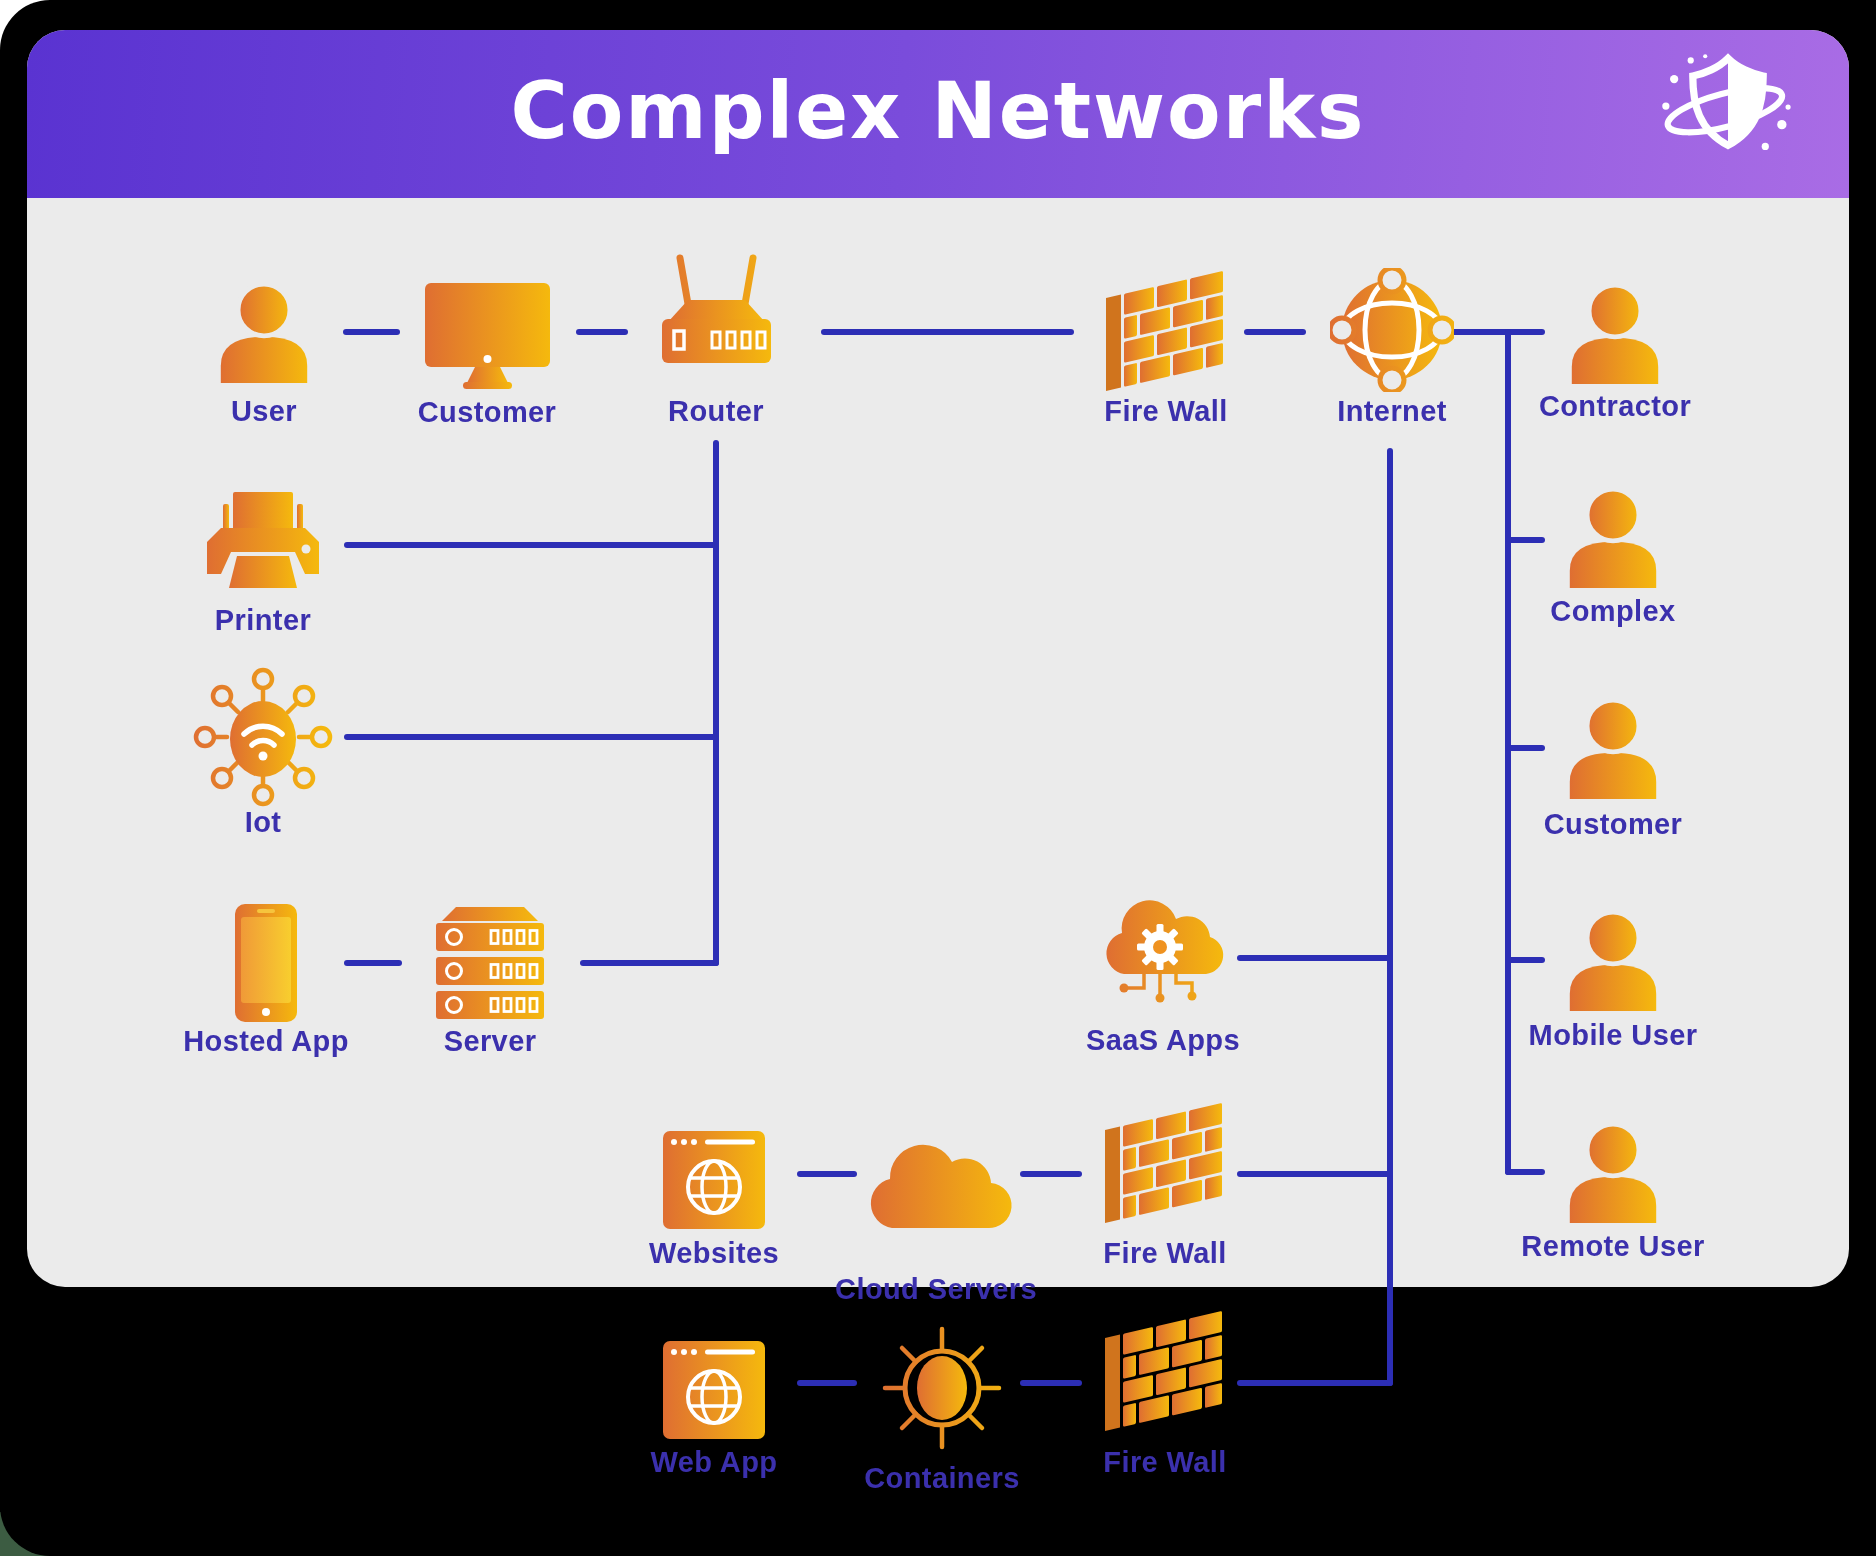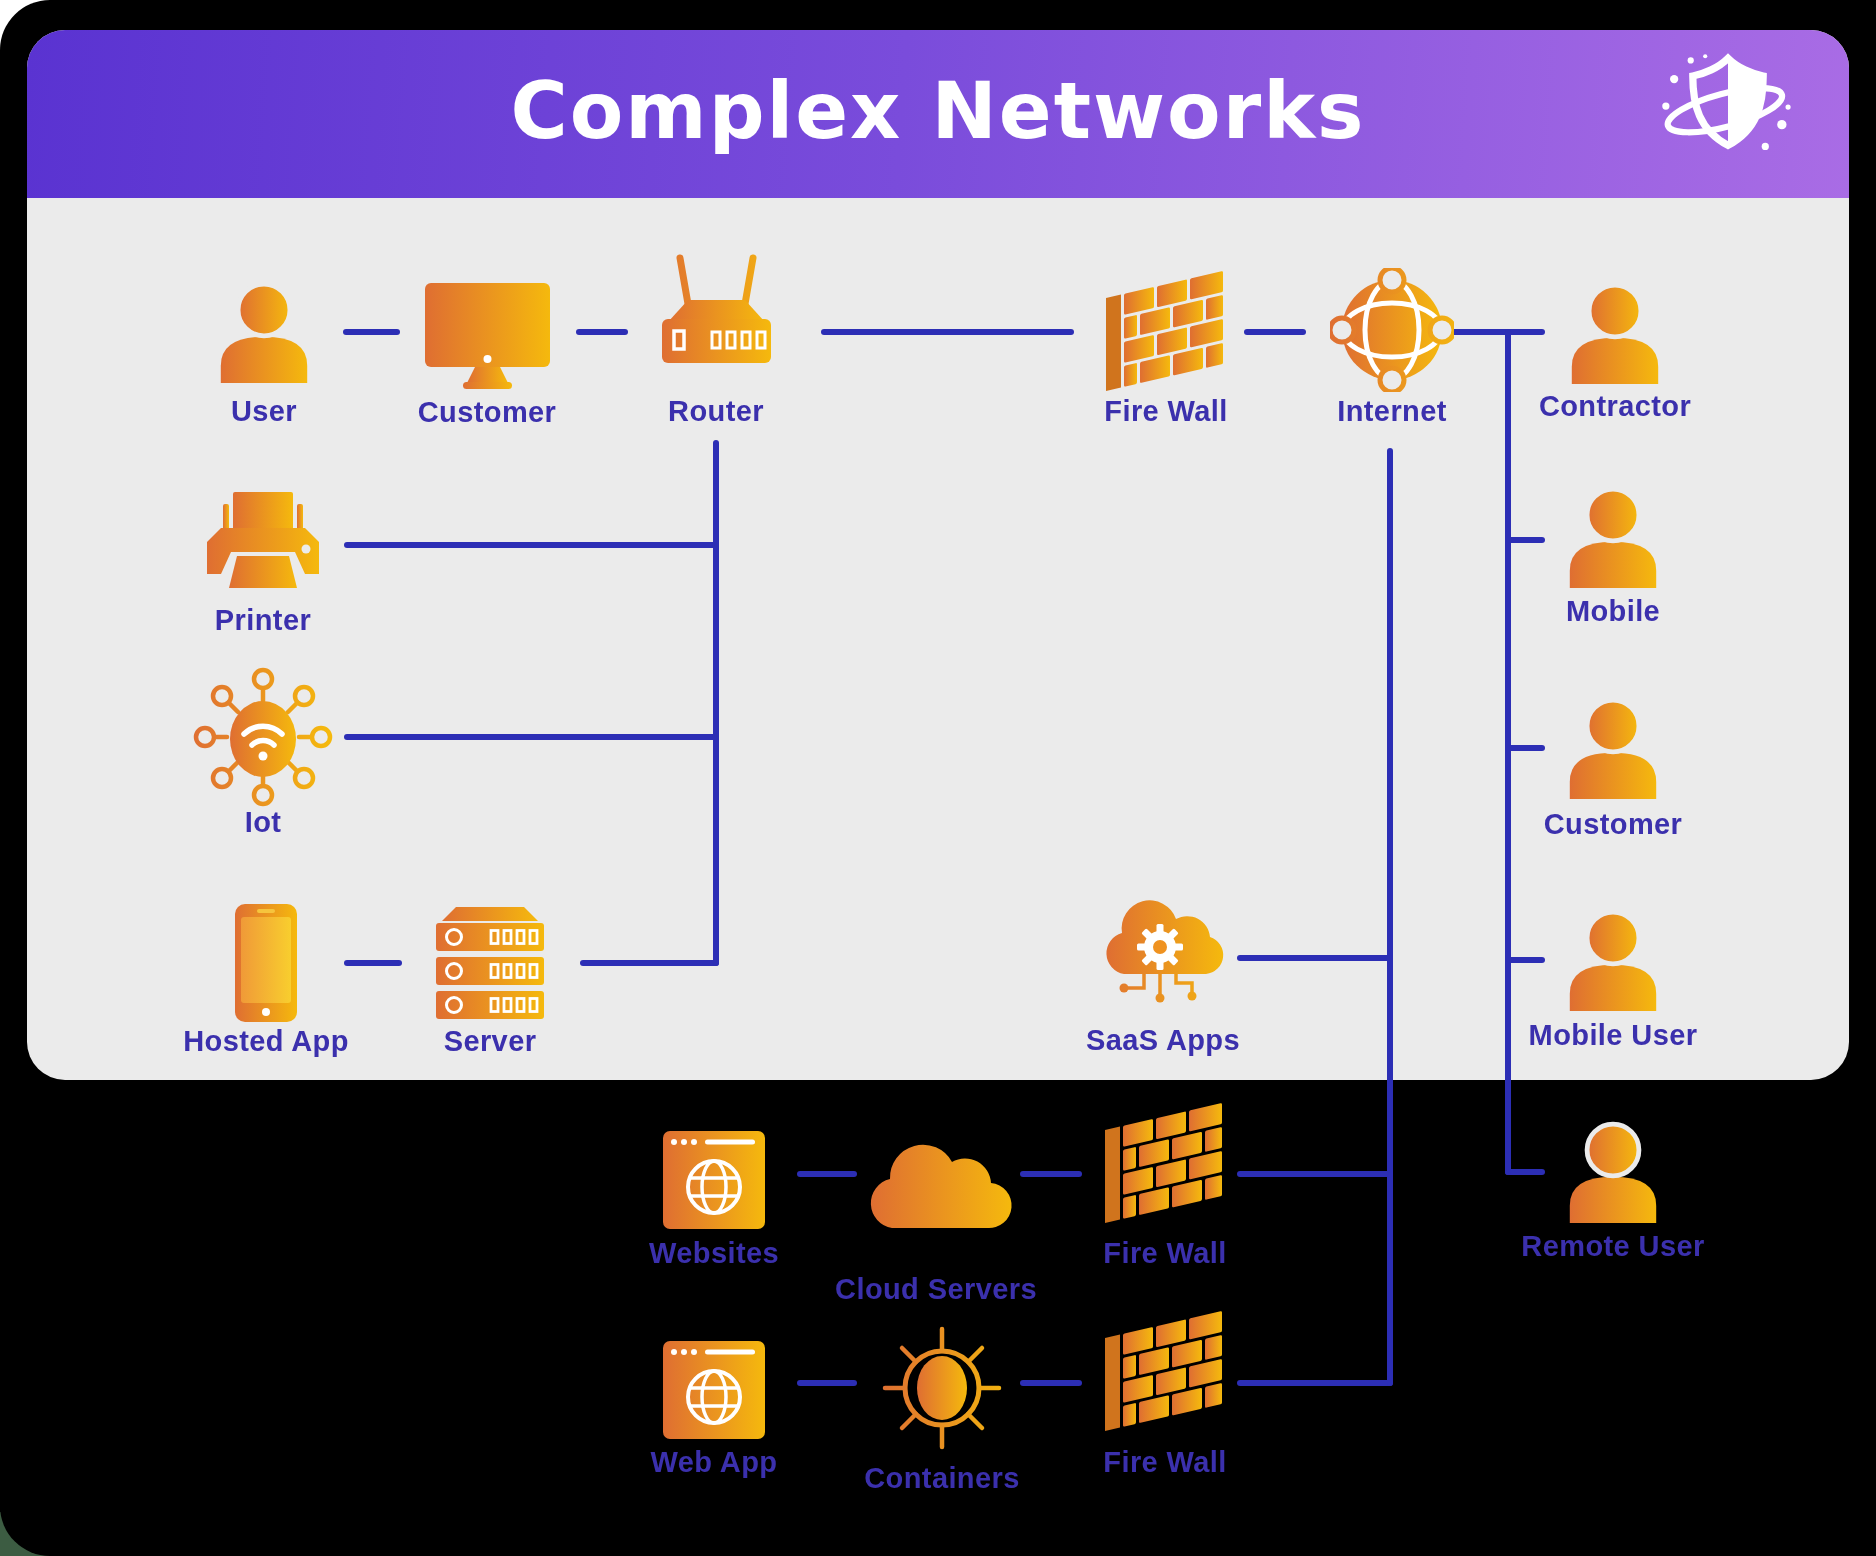--- a/index.html
+++ b/index.html
@@ -1,21 +1,21 @@
 <!DOCTYPE html>
 <html><head>
 <meta charset="utf-8">
 <style>
   html,body{margin:0;padding:0;background:#111;}
   .canvas{position:relative;width:1876px;height:1556px;overflow:hidden;background:#000;
           font-family:"Liberation Sans",sans-serif;}
   .corner-tl{position:absolute;left:0;top:0;width:72px;height:72px;background:#fff;}
   .corner-bl{position:absolute;left:0;bottom:0;width:120px;height:44px;background:#3c5c42;}
   .blackmask{position:absolute;inset:0;background:#000;border-radius:50px;}
-  .panel{position:absolute;left:27px;top:30px;width:1822px;height:1050px;
+  .panel{position:absolute;left:27px;top:30px;width:1822px;height:1257px;
          background:var(--panel-bg,#ebebeb);border-radius:38px;overflow:hidden;}
   .header{position:absolute;left:0;top:0;width:100%;height:168px;
           background:linear-gradient(94deg,var(--hdr1,#5a33d1) 0%,var(--hdr2,#7a4cdb) 48%,var(--hdr3,#a96ce5) 100%);}
   .title{margin:0;width:100%;text-align:center;line-height:162px;color:var(--title-color,#fff);
          font-family:"DejaVu Sans",sans-serif;font-weight:bold;font-size:78px;letter-spacing:2px;}
   .logo{position:absolute;right:52px;top:18px;}
   .board{position:absolute;inset:0;border-radius:26px;}
   .edge{position:absolute;background:var(--line,#2c2eb5);border-radius:3px;}
   .edge.h{height:6px;}
   .edge.v{width:6px;}
@@ -312,21 +312,21 @@
         <svg width="96" height="104" viewBox="0 0 96 104">
           <use href="#sym-person" width="96" height="104"></use>
         </svg>
       </div>
       <div class="nlabel" style="left: 1615px; top: 406px;">Contractor</div>
       <div class="node" style="left: 1565px; top: 486px;">
         <svg width="96" height="104" viewBox="0 0 96 104">
           <use href="#sym-person" width="96" height="104"></use>
         </svg>
       </div>
-      <div class="nlabel" style="left: 1613px; top: 611px;">Mobile</div>
+      <div class="nlabel" style="left: 1613px; top: 611px;">Complex</div>
       <div class="node" style="left: 1565px; top: 697px;">
         <svg width="96" height="104" viewBox="0 0 96 104">
           <use href="#sym-person" width="96" height="104"></use>
         </svg>
       </div>
       <div class="nlabel" style="left: 1613px; top: 824px;">Customer</div>
       <div class="node" style="left: 1565px; top: 909px;">
         <svg width="96" height="104" viewBox="0 0 96 104">
           <use href="#sym-person" width="96" height="104"></use>
         </svg>

